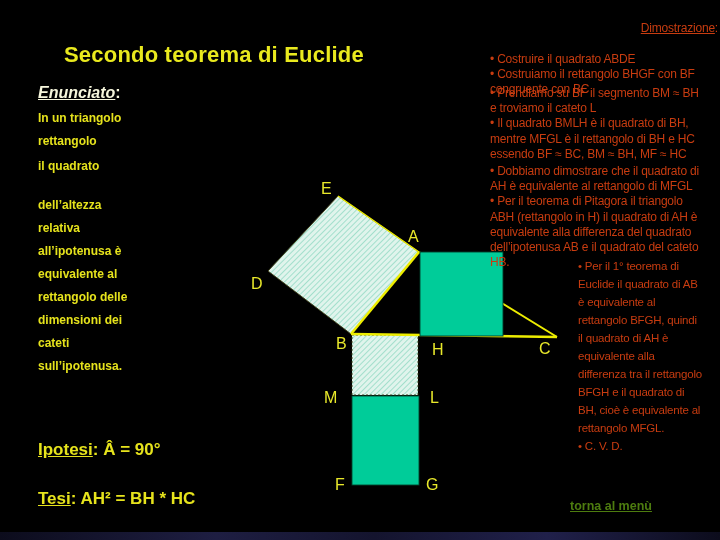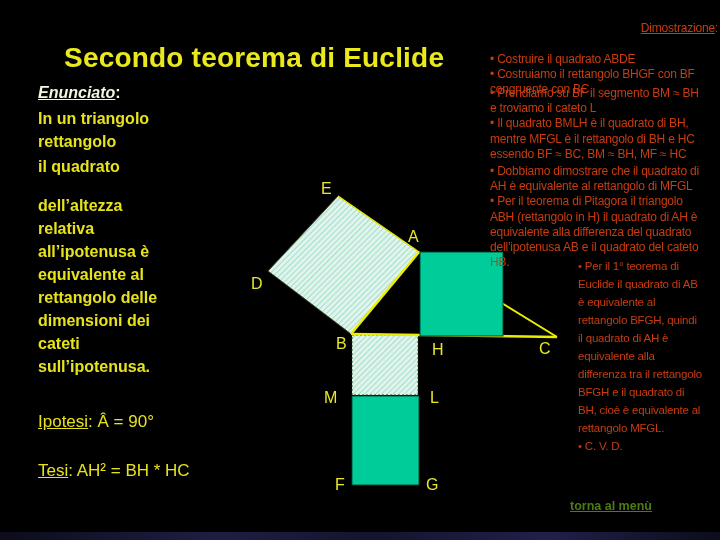--- a/index.html
+++ b/index.html
@@ -1,28 +1,28 @@
 <!DOCTYPE html>
 <html><head>
 <meta charset="utf-8">
 <style>
   html,body{margin:0;padding:0;background:#000;}
   body{width:720px;height:540px;position:relative;overflow:hidden;
        font-family:"Liberation Sans", sans-serif;}
   .abs{position:absolute;}
   
-  .title{left:64px;top:42px;font-size:28px;font-weight:bold;color:#e9e91e;letter-spacing:.2px;}
+  .title{left:64px;top:42px;font-size:22px;font-weight:bold;color:#e9e91e;letter-spacing:.2px;}
   
   .enunciato{left:38px;top:84px;font-size:16px;font-weight:bold;color:#f6f6dc;}
   .enunciato .u{text-decoration:underline;font-style:italic;}
-  .stmt{left:38px;color:#e6e31c;font-size:16px;font-weight:bold;line-height:23px;white-space:pre-line;}
+  .stmt{left:38px;color:#e6e31c;font-size:12px;font-weight:bold;line-height:23px;white-space:pre-line;}
   .stmt1{top:107px;}
   .stmt2{top:155px;text-align:center;}
   .stmt3{top:186px;margin-top:8px;}
-  .hypo{left:38px;font-size:17px;font-weight:normal;color:#e6e31c;}
+  .hypo{left:38px;font-size:17px;font-weight:bold;color:#e6e31c;margin-top:28px;}
   .hypo .u{text-decoration:underline;}
   .ipotesi{top:412px;}
   .tesi{top:461px;}
   
   .proof{color:#c83c10;font-size:12px;line-height:15.2px;white-space:pre-line;letter-spacing:-0.2px;}
   .pb1{left:490px;top:6px;width:228px;}
   .pb1 .head{white-space:normal;text-align:right;}
   .pb1 .u{text-decoration:underline;}
   .pb2{left:490px;top:86px;width:228px;}
   .pb3{left:490px;top:164px;width:232px;}

